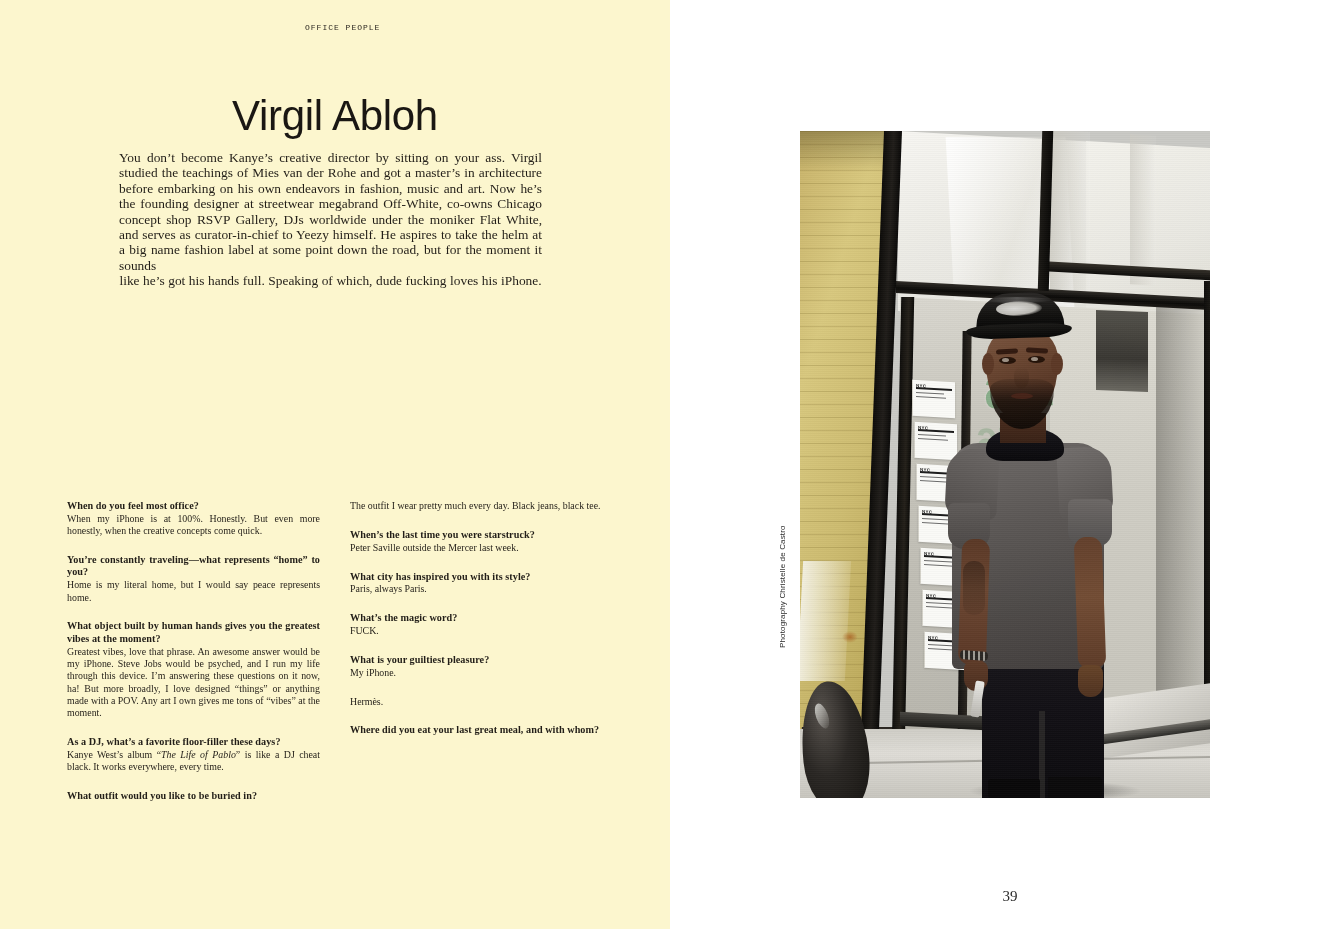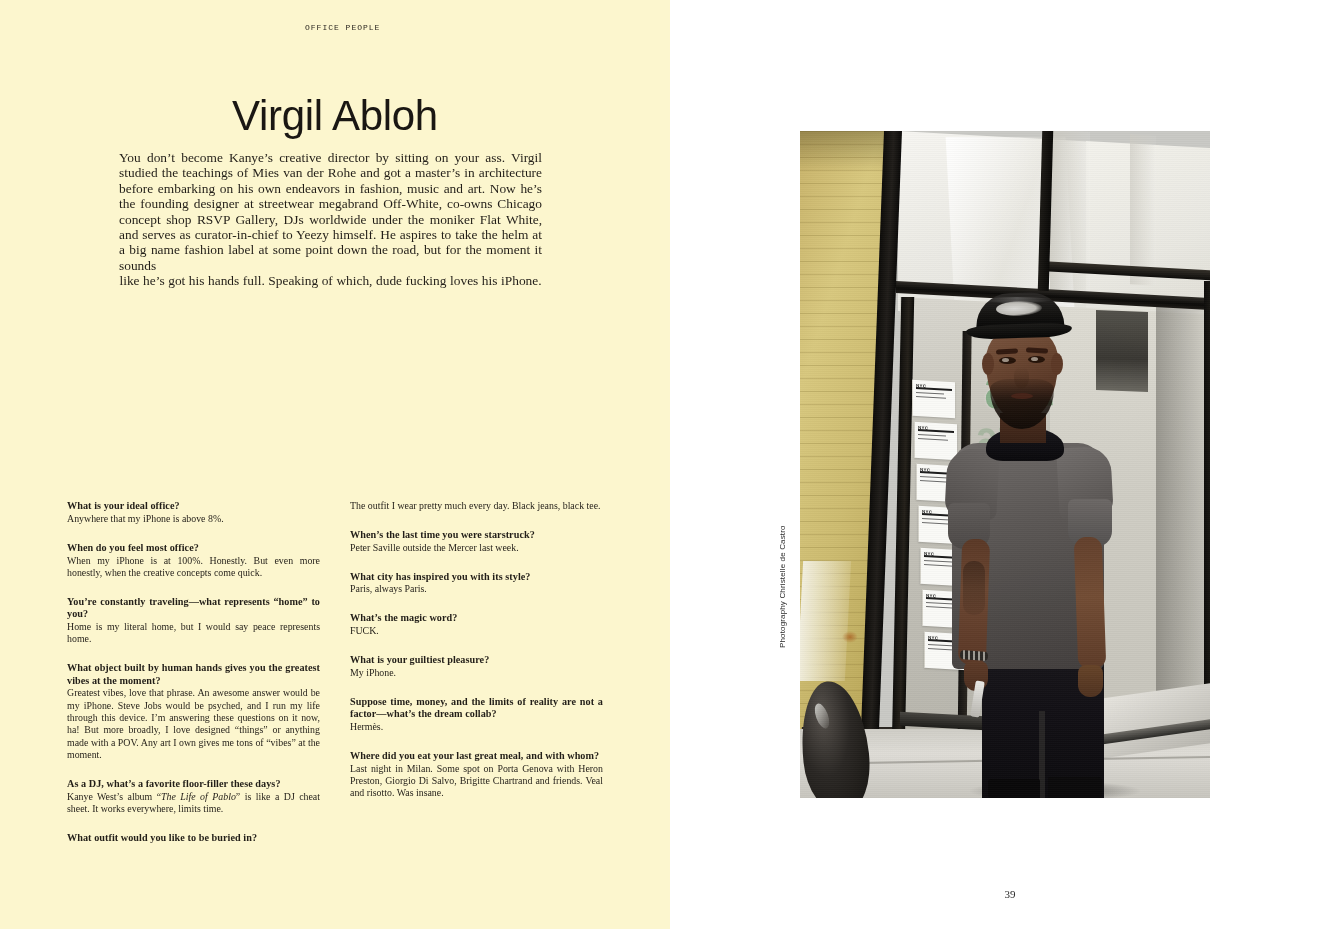--- a/index.html
+++ b/index.html
@@ -130,21 +130,21 @@
     color: #2a2a2a;
     white-space: nowrap;
   }
   #folio {
     position: absolute;
     left: 325px;
     top: 888px;
     width: 30px;
     text-align: center;
     font-family: "Liberation Serif", "DejaVu Serif", serif;
-    font-size: 11px;
+    font-size: 15px;
     color: #2a2a2a;
   }
 
   
   #photo {
     position: absolute;
     left: 130px;
     top: 131px;
     width: 410px;
     height: 667px;
@@ -534,43 +534,39 @@
     <h1 id="page-title">Virgil Abloh</h1>
 
 
     <div id="intro">
       <span>You don’t become Kanye’s creative director by sitting on your ass. Virgil studied the teachings of Mies van der Rohe and got a master’s in architecture before embarking on his own endeavors in fashion, music and art. Now he’s the founding designer at streetwear megabrand Off-White, co-owns Chicago concept shop RSVP Gallery, DJs worldwide under the moniker Flat White, and serves as curator-in-chief to Yeezy himself. He aspires to take the helm at a big name fashion label at some point down the road, but for the moment it sounds</span>
       <span class="lastline">like he’s got his hands full. Speaking of which, dude fucking loves his iPhone.</span>
     </div>
 
     <div class="qa-col" id="qa-col-left">
 
-      <div class="qa-block">
-        <p class="qa-q">What is your ideal office?</p>
-        <p class="qa-a">Anywhere that my iPhone is above 8%.</p>
-      </div>
 
       <div class="qa-block">
         <p class="qa-q">When do you feel most office?</p>
         <p class="qa-a just-full">When my iPhone is at 100%. Honestly. But even more honestly, when the creative concepts come quick.</p>
       </div>
 
       <div class="qa-block">
         <p class="qa-q">You’re constantly traveling—what represents “home” to you?</p>
         <p class="qa-a">Home is my literal home, but I would say peace represents home.</p>
       </div>
 
       <div class="qa-block">
         <p class="qa-q just-full">What object built by human hands gives you the greatest vibes at the moment?</p>
         <p class="qa-a">Greatest vibes, love that phrase. An awesome answer would be my iPhone. Steve Jobs would be psyched, and I run my life through this device. I’m answering these questions on it now, ha! But more broadly, I love designed “things” or anything made with a POV. Any art I own gives me tons of “vibes” at the moment.</p>
       </div>
 
       <div class="qa-block">
         <p class="qa-q">As a DJ, what’s a favorite floor-filler these days?</p>
-        <p class="qa-a"><span>Kanye West’s album “</span><i>The Life of Pablo</i><span>” is like a DJ cheat sheet. It works everywhere, limits time.</span></p>
+        <p class="qa-a"><span>Kanye West’s album “</span><i>The Life of Pablo</i><span>” is like a DJ cheat black. It works everywhere, every time.</span></p>
       </div>
 
       <div class="qa-block">
         <p class="qa-q">What outfit would you like to be buried in?</p>
       </div>
 
     </div>
 
     <div class="qa-col" id="qa-col-right">
 
@@ -592,28 +588,26 @@
         <p class="qa-q">What’s the magic word?</p>
         <p class="qa-a">FUCK.</p>
       </div>
 
       <div class="qa-block">
         <p class="qa-q">What is your guiltiest pleasure?</p>
         <p class="qa-a">My iPhone.</p>
       </div>
 
       <div class="qa-block">
-        <p class="qa-q just-full">Suppose time, money, and the limits of reality are not a factor—what’s the dream collab?</p>
         <p class="qa-a">Hermès.</p>
       </div>
 
 
       <div class="qa-block">
         <p class="qa-q just-full">Where did you eat your last great meal, and with whom?</p>
-        <p class="qa-a just-full">Last night in Milan. Some spot on Porta Genova with Heron Preston, Giorgio Di Salvo, Brigitte Chartrand and friends. Veal and risotto. Was insane.</p>
       </div>
 
     </div>
   </div>
 
   <div id="right-page">
 
     <div id="photo-credit">Photography Christelle de Castro</div>
 
     <div id="folio">39</div>

